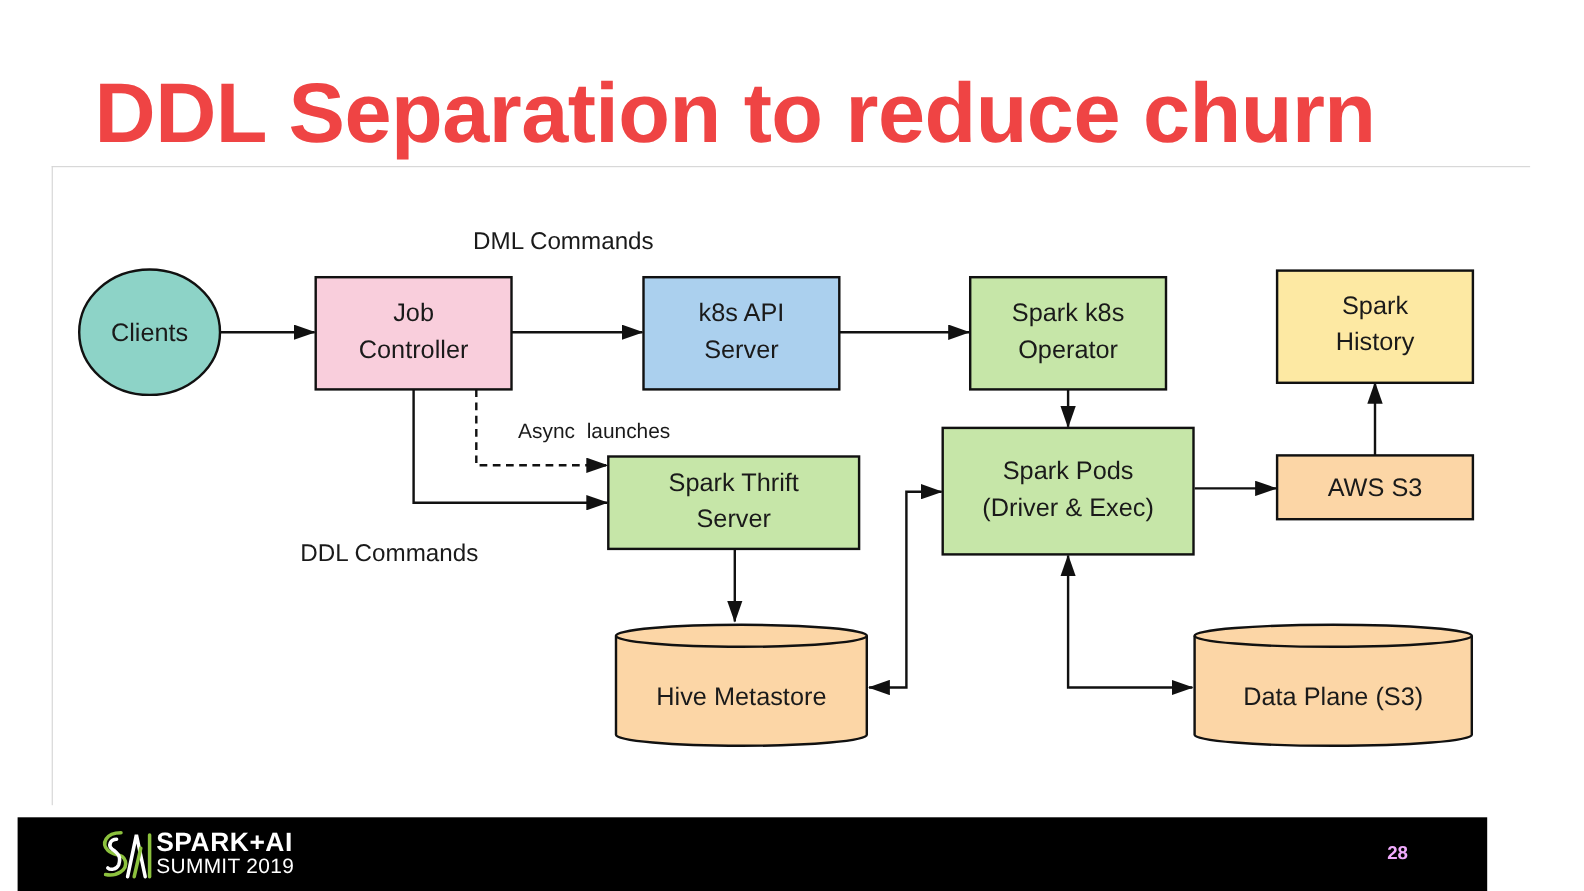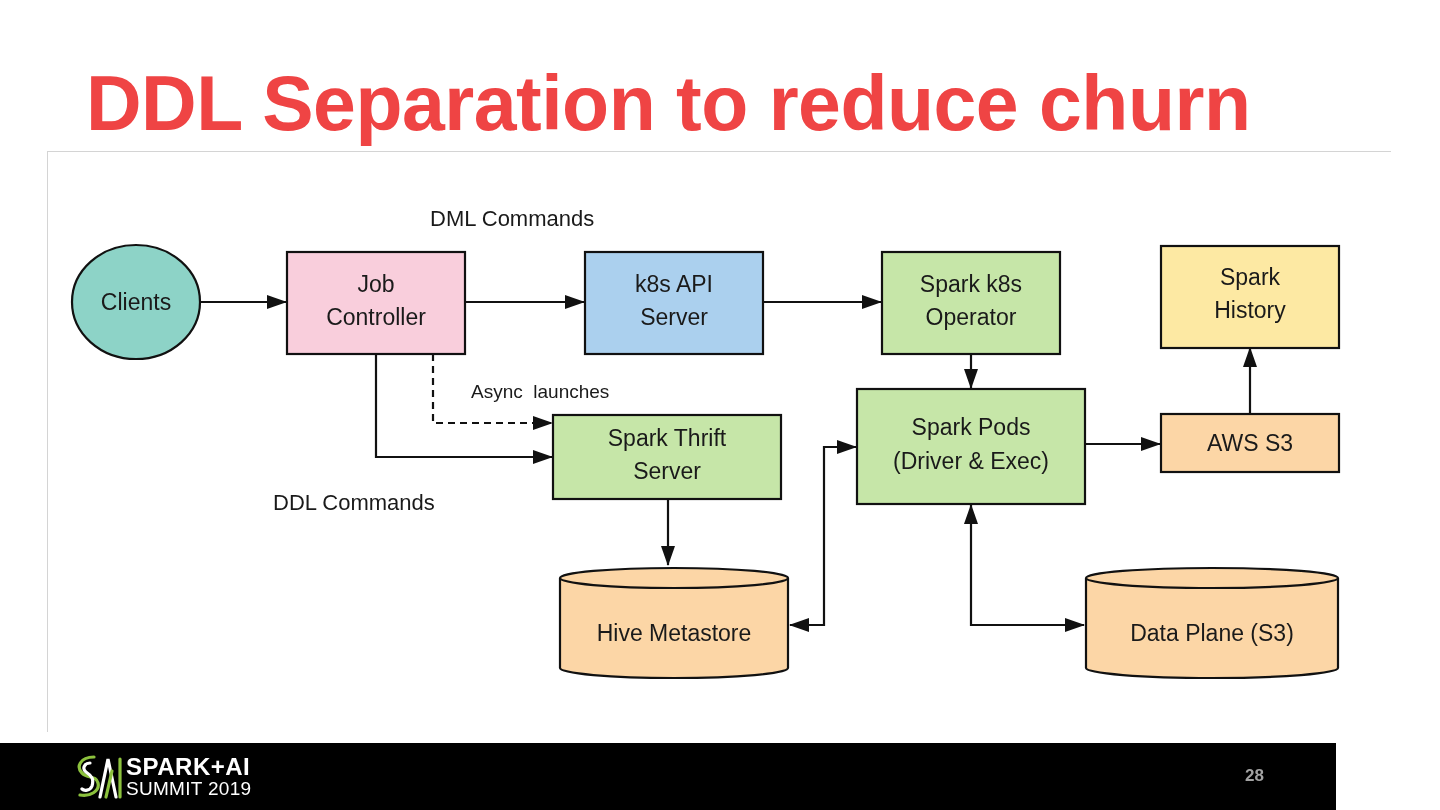--- a/index.html
+++ b/index.html
@@ -13,33 +13,33 @@
     font-size: 77px; line-height: 90px; color: #ef4444; letter-spacing: -0.5px;
     white-space: nowrap;
   }
   .figure-frame {
     position: absolute; left: 47px; top: 151px; width: 1343px; height: 580px;
     border-top: 1px solid #d4d4d4; border-left: 1px solid #d4d4d4;
   }
   svg.diagram { position: absolute; left: 0; top: 0; width: 1440px; height: 740px; }
   svg text { font-family: "Liberation Sans", sans-serif; fill: #1a1a1a; }
   .footer {
-    position: absolute; left: 0; top: 743px; width: 1336px; height: 67px; background: #000;
+    position: absolute; left: 16px; top: 743px; width: 1336px; height: 67px; background: #000;
   }
   .logo { position: absolute; left: 72px; top: 8px; width: 200px; height: 52px; }
   .logo-line1 {
     position: absolute; left: 54px; top: 3px; font-weight: bold; font-size: 24px;
     color: #ffffff; letter-spacing: 0.5px; white-space: nowrap; line-height: 26px;
   }
   .logo-line2 {
     position: absolute; left: 54px; top: 27px; font-size: 19px; color: #ffffff;
     white-space: nowrap; line-height: 22px; letter-spacing: 0.3px;
   }
   .page-number {
-    position: absolute; right: 72px; top: 23px; color: #a3a3a3; font-weight: bold; font-size: 17px;
+    position: absolute; right: 72px; top: 23px; color: #f0abfc; font-weight: bold; font-size: 17px;
   }
 </style>
 </head>
 <body>
 
 <div class="slide-title">DDL Separation to reduce churn</div>
 
 <div class="figure-frame"></div>
 
 <svg class="diagram" viewBox="0 0 1440 740">

